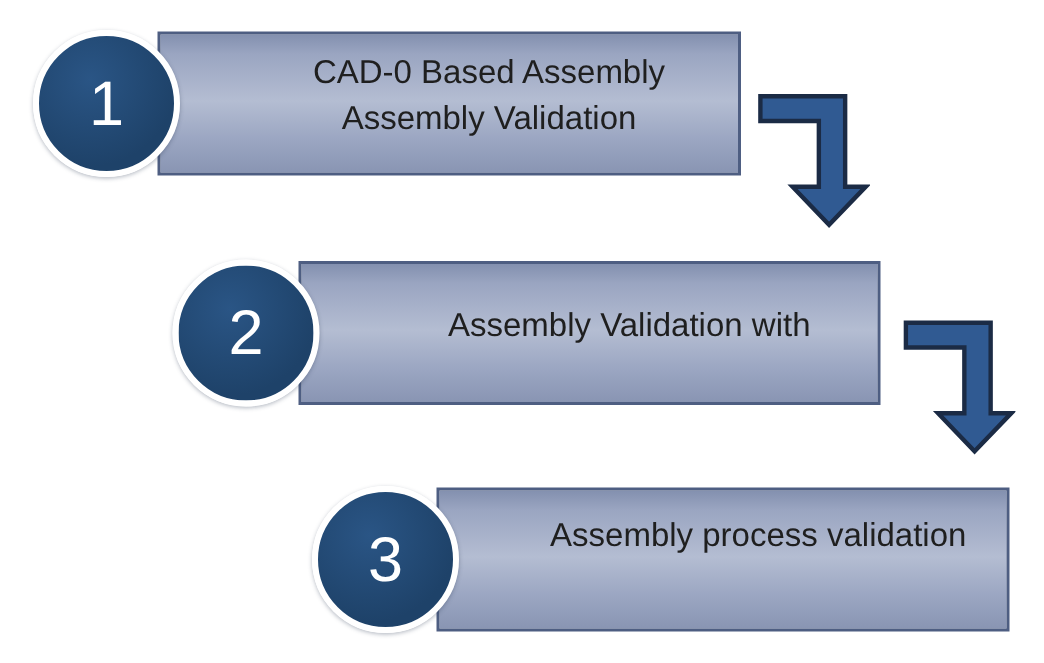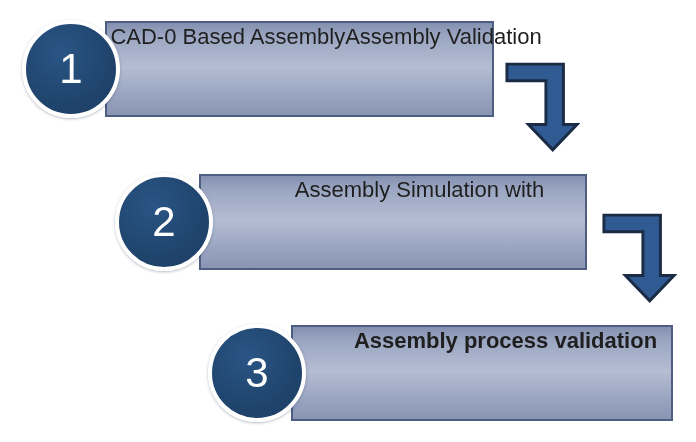--- a/index.html
+++ b/index.html
@@ -24,21 +24,21 @@
       #9aa5c1 14%,
       var(--bar-mid, #b4bdd2) 48%,
       #9ba6c2 76%,
       var(--bar-bottom, #8995b3) 100%);
     box-sizing: content-box;
   }
   .bar-text {
     position: absolute;
     height: 84px;
     display: flex;
-    flex-direction: row;
+    flex-direction: column;
     justify-content: center;
     text-align: center;
     color: var(--label-text, #1f1f1f);
     font-size: 22px;
     line-height: 31px;
     white-space: nowrap;
   }
   .circle {
     position: absolute;
     width: 90px;
@@ -72,21 +72,21 @@
   .text.s1  { left: 168px; top: 21px;  width: 316px; }
   .circ.s1  { left: 22px;  top: 20px; }
   .arrow.a1 { left: 504px; top: 60px; }
 
   .bar.s2   { left: 199px; top: 174px; width: 384px; }
   .text.s2  { left: 262px; top: 174px; width: 315px; }
   .circ.s2  { left: 115px; top: 173px; }
   .arrow.a2 { left: 601px; top: 211px; }
 
   .bar.s3   { left: 291px; top: 325px; width: 378px; }
-  .text.s3  { left: 348px; top: 325px; width: 315px; font-weight: bold; }
+  .text.s3  { left: 348px; top: 314px; width: 315px; }
   .circ.s3  { left: 208px; top: 324px; }
 </style>
 </head>
 <body>
 
 <div class="canvas">
 
   <div class="bar s1"></div>
   <div class="bar-text text s1">
     <div>CAD-0 Based Assembly</div>
@@ -94,21 +94,21 @@
   </div>
   <div class="circle circ s1">
     <span>1</span>
   </div>
   <svg class="arrow a1" width="76" height="94" viewBox="0 0 78 96">
     <path d="M3,4 H61 V66 H75 L50,92 L25,66 H43 V21 H3 Z"></path>
   </svg>
 
   <div class="bar s2"></div>
   <div class="bar-text text s2">
-    <div>Assembly Simulation with</div>
+    <div>Assembly Validation with</div>
   </div>
   <div class="circle circ s2">
     <span>2</span>
   </div>
   <svg class="arrow a2" width="76" height="94" viewBox="0 0 78 96">
     <path d="M3,4 H61 V66 H75 L50,92 L25,66 H43 V21 H3 Z"></path>
   </svg>
 
   <div class="bar s3"></div>
   <div class="bar-text text s3">

